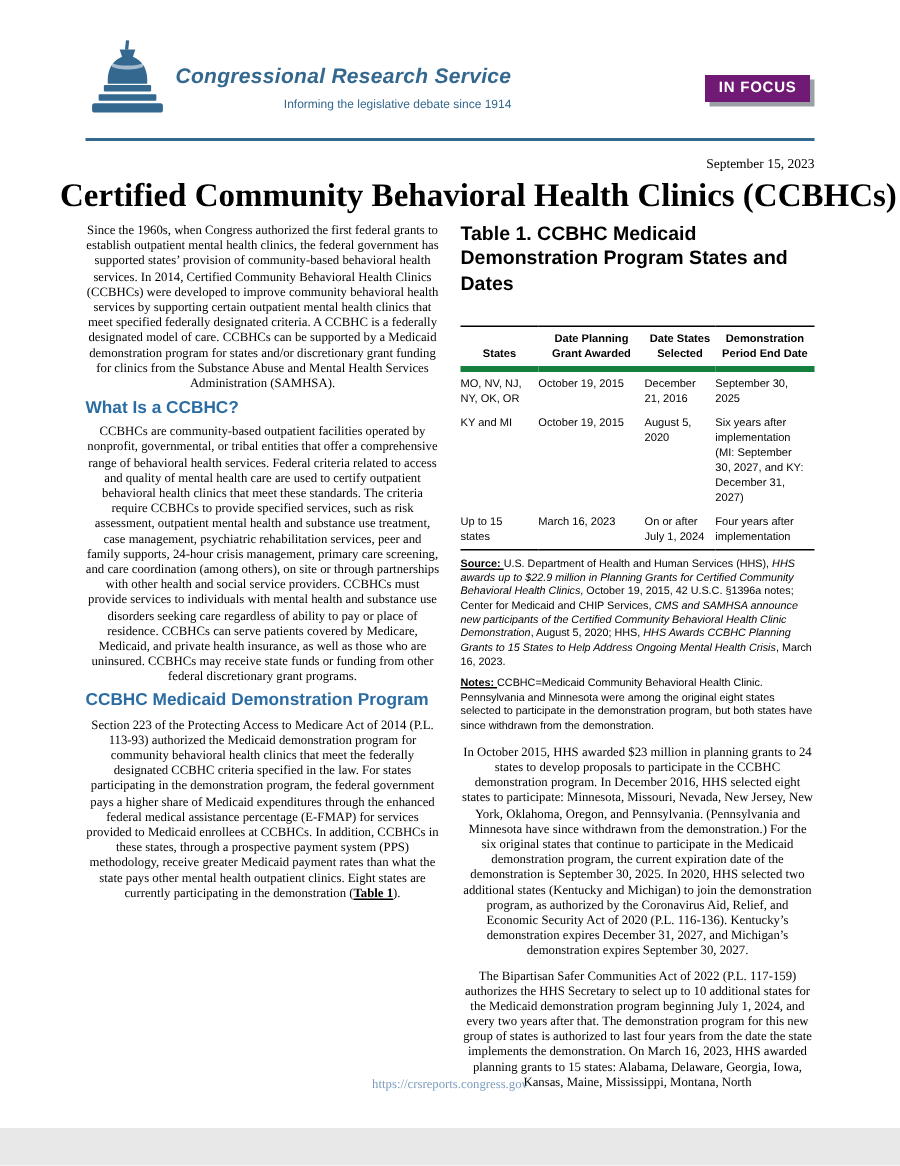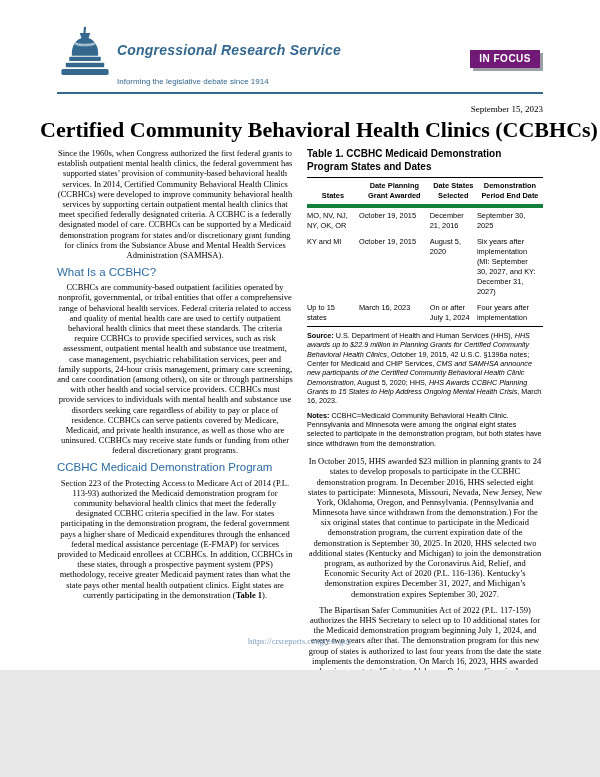--- a/index.html
+++ b/index.html
@@ -1,32 +1,32 @@
 <!DOCTYPE html>
 <html><head>
 <meta charset="utf-8">
 <style>
   * { margin:0; padding:0; box-sizing:border-box; }
   html,body { background:#e8e8e8; }
   .page {
-    width:600px; height:670px; background:#ffffff; margin:0 auto;
+    width:600px; height:752px; background:#ffffff; margin:0 auto;
     position:relative; overflow:hidden;
     font-family:"Liberation Serif", serif; color:#000;
   }
   
   .header { position:absolute; left:57px; right:57px; top:26px; height:58px; }
   .logo-wrap { position:absolute; left:0; top:0; width:56px; height:56px; }
   .brand-block { position:absolute; left:60px; top:16px; }
   .brand-title {
     font-family:"Liberation Sans", sans-serif; font-weight:bold; font-style:italic;
     font-size:14px; color:#34688F; letter-spacing:0.2px; white-space:nowrap;
   }
   .brand-tagline {
     font-family:"Liberation Sans", sans-serif; font-size:8px; color:#34688F;
-    margin-top:19px; white-space:nowrap;
+    margin-top:7px; white-space:nowrap;text-align:right;
   }
   .badge {
     position:absolute; right:3px; top:24px;
     background:#701a75; color:#fff; font-family:"Liberation Sans", sans-serif;
     font-weight:bold; font-size:10px; letter-spacing:0.5px;
     padding:3px 9px 4px; box-shadow:3px 3px 0 #9aa0a6; white-space:nowrap;
   }
   .top-rule {
     position:absolute; left:57px; right:57px; top:92px;
     border-top:2px solid #34688F;
@@ -40,31 +40,31 @@
     position:absolute; left:40px; right:40px; top:117px;
     text-align:right; font-weight:bold; font-size:22px; white-space:nowrap;
   }
   
   .columns {
     position:absolute; left:57px; right:57px; top:148px; bottom:36px;
     display:flex; gap:14px;
   }
   .col { flex:1; min-width:0; }
   .body-p { font-size:8.5px; line-height:1.2; text-align:center; margin-bottom:6px; }
-  .b { font-weight:bold; }
+  .b { font-weight:bold;text-decoration:underline; }
   .i { font-style:italic; }
   h2.sect {
     font-family:"Liberation Sans", sans-serif; color:#2B6CA3;
-    font-size:11.5px; font-weight:normal; line-height:1.15;
+    font-size:11.5px; font-weight:bold; line-height:1.15;
     margin:6px 0 3px;
   }
   
   .table-title {
     font-family:"Liberation Sans", sans-serif; font-weight:bold;
-    font-size:10px; line-height:1.25; margin-bottom:4px;
+    font-size:13px; line-height:1.25; margin-bottom:20px;
   }
   table.data-table {
     width:100%; border-collapse:collapse;
     font-family:"Liberation Sans", sans-serif; font-size:7.4px; line-height:1.35;
     border-top:1.5px solid #000; border-bottom:1.5px solid #000;
     margin-bottom:4px;
   }
   table.data-table th {
     font-weight:bold; text-align:center; vertical-align:bottom;
     padding:3px 2px; border-bottom:4px solid #15803d;

